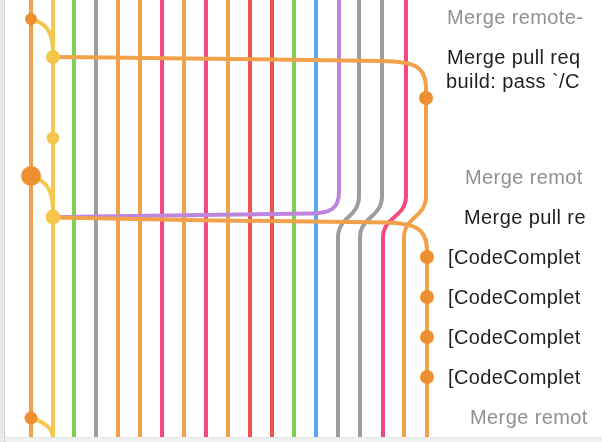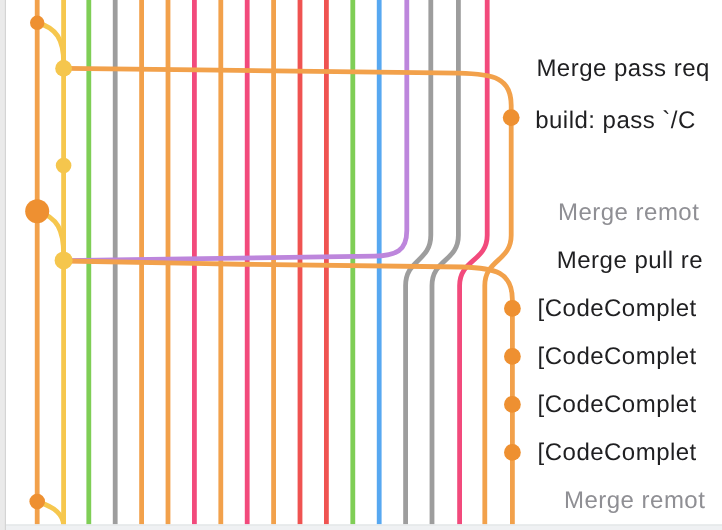--- a/index.html
+++ b/index.html
@@ -74,22 +74,23 @@
     <circle cx="53" cy="138" r="6.5" fill="#F5C64D"></circle>
     <circle cx="31" cy="176" r="10" fill="#EE9031"></circle>
     <circle cx="53" cy="217" r="7.5" fill="#F5C64D"></circle>
     <circle cx="427" cy="257" r="7" fill="#EE9031"></circle>
     <circle cx="427" cy="297" r="7" fill="#EE9031"></circle>
     <circle cx="427" cy="337" r="7" fill="#EE9031"></circle>
     <circle cx="427" cy="377" r="7" fill="#EE9031"></circle>
     <circle cx="31" cy="418" r="6.5" fill="#EE9031"></circle>
   </svg>
 
-  <div class="commit-row" style="top:44px;left:447px">Merge pass req</div>
-  <div class="commit-row" style="top:88px;left:446px">build: pass `/C</div>
+  <div class="commit-row muted" style="top:4px;left:447px">Merge remote-</div>
+  <div class="commit-row" style="top:44px;left:447px">Merge pull req</div>
+  <div class="commit-row" style="top:68px;left:446px">build: pass `/C</div>
   <div class="commit-row muted" style="top:164px;left:465px">Merge remot</div>
   <div class="commit-row" style="top:204px;left:464px">Merge pull re</div>
   <div class="commit-row" style="top:244px;left:448px">[CodeComplet</div>
   <div class="commit-row" style="top:284px;left:448px">[CodeComplet</div>
   <div class="commit-row" style="top:324px;left:448px">[CodeComplet</div>
   <div class="commit-row" style="top:364px;left:448px">[CodeComplet</div>
   <div class="commit-row muted" style="top:404px;left:470px">Merge remot</div>
 
   <div id="next-row-band"></div>
 </div>

